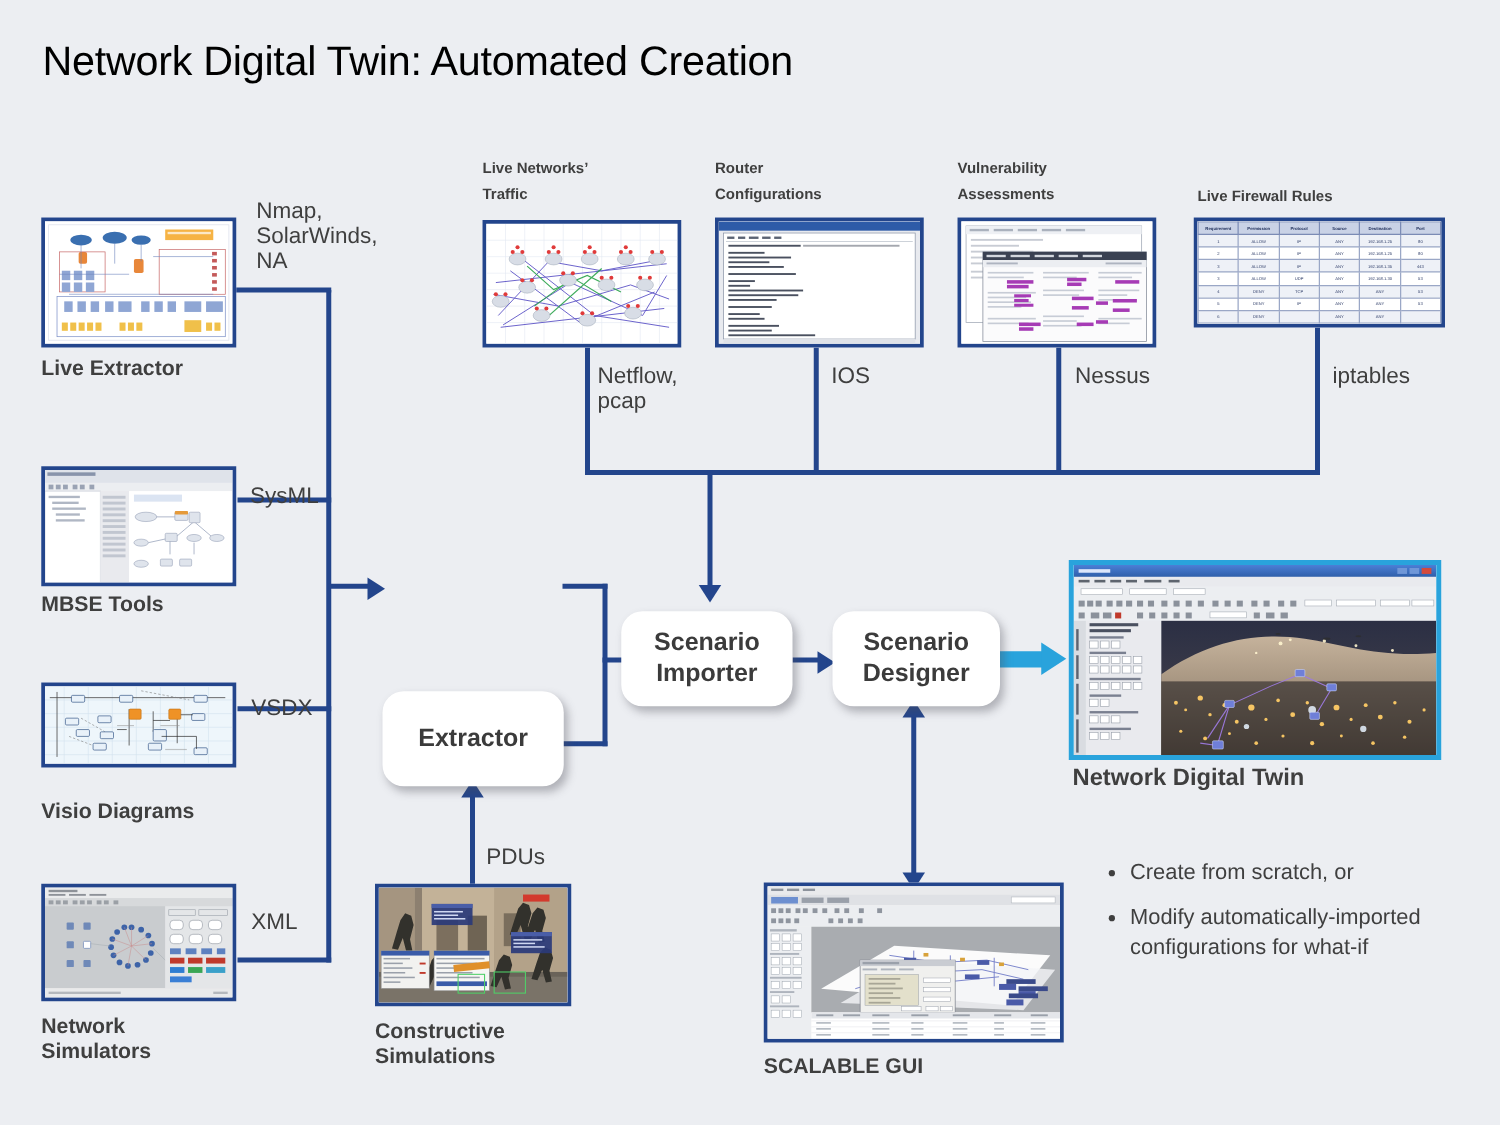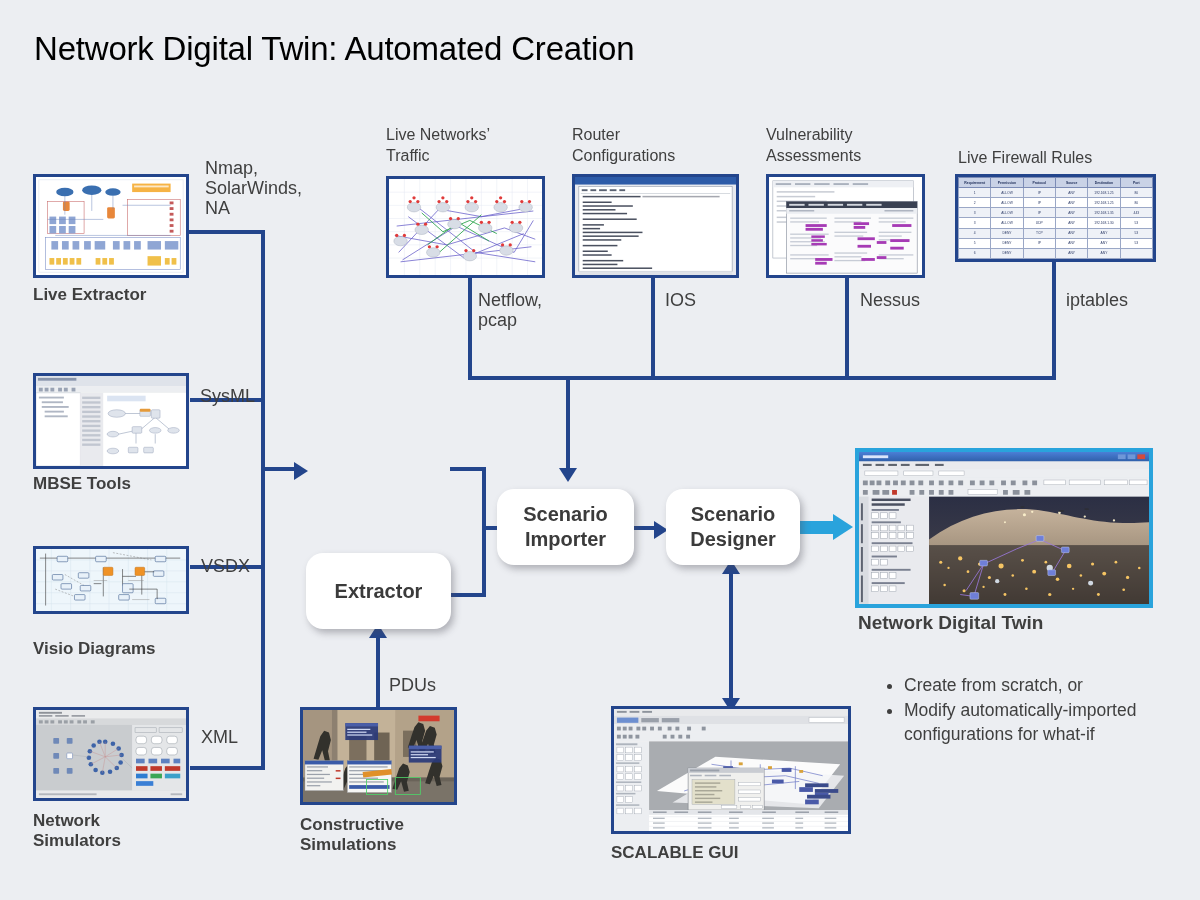--- a/index.html
+++ b/index.html
@@ -21,21 +21,21 @@
     font-size:33px;font-weight:normal;color:#000000;
     letter-spacing:-0.2px;white-space:nowrap;
   }
 
   
   .caption{
     font-size:17px;font-weight:bold;color:#3f3f3f;
     line-height:20px;white-space:pre-line;
   }
   .headline{
-    font-size:16px;font-weight:normal;color:#3f3f3f;
+    font-size:12px;font-weight:bold;color:#3f3f3f;
     line-height:21px;white-space:pre-line;
   }
   .edgelabel{
     font-size:18px;font-weight:normal;color:#3f3f3f;
     line-height:20px;white-space:pre-line;
   }
 
   
   .thumb{
     box-sizing:border-box;
@@ -69,21 +69,21 @@
     display:flex;align-items:center;justify-content:center;
     text-align:center;
     font-size:20px;font-weight:bold;color:#3b3b3b;
     line-height:25px;white-space:pre-line;
   }
 
   
   #bullets{left:880px;top:673px;width:300px;}
   #bullets ul{margin:0;padding:0 0 0 24px;list-style:disc;}
   #bullets li{
-    font-size:17.5px;color:#3f3f3f;line-height:24px;margin:0 0 1px 0;
+    font-size:17.5px;color:#3f3f3f;line-height:24px;margin:12px 0 1px 0;
   }
 
   
   .art{position:absolute;left:0;top:0;width:100%;height:100%;display:block;}
 
   
   .fwtable{
     position:absolute;left:0;top:0;width:100%;height:100%;
     background:#ffffff;border-collapse:collapse;
     font-size:3.3px;color:#22356b;table-layout:fixed;

